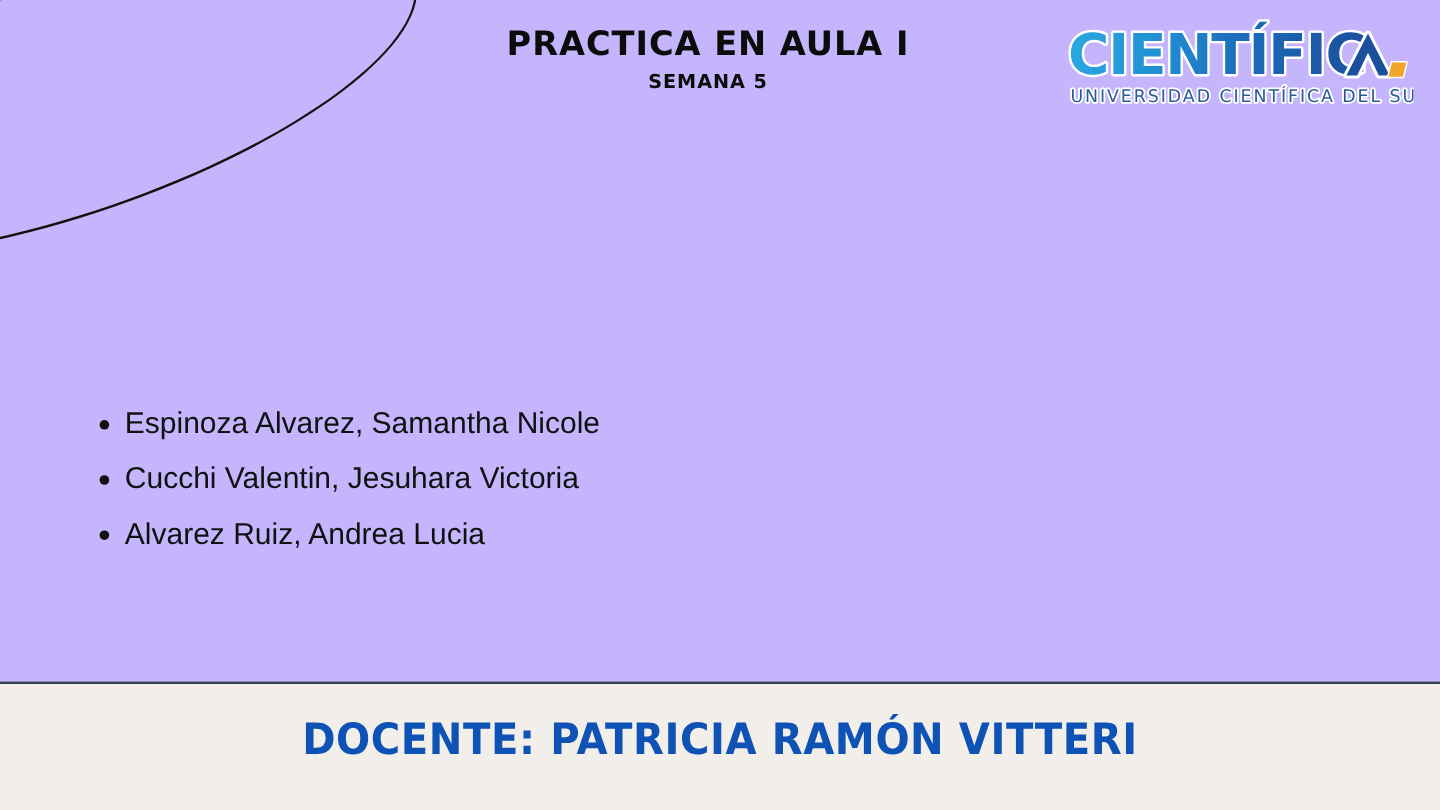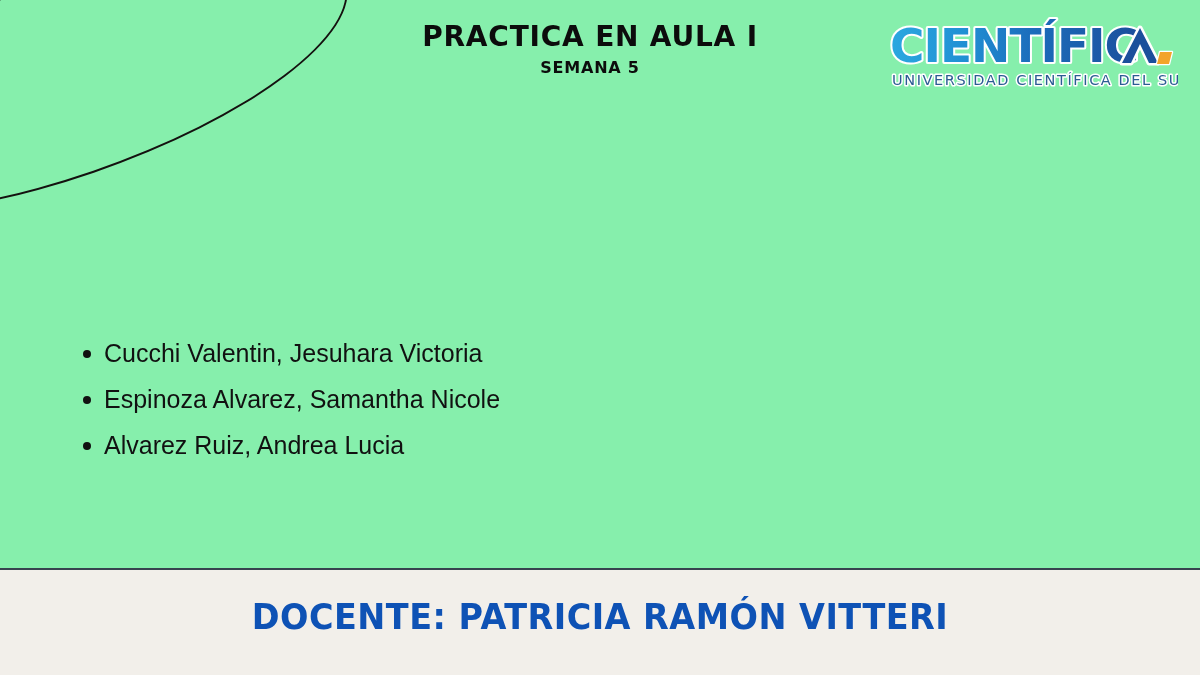--- a/index.html
+++ b/index.html
@@ -6,21 +6,21 @@
     margin: 0;
     padding: 0;
     background: #ffffff;
   }
 
   #slide {
     position: relative;
     width: 1200px;
     height: 675px;
     overflow: hidden;
-    background: #86efac;
+    background: #c4b5fd;
     font-family: "Liberation Sans", sans-serif;
   }
 
   
   .deco-ellipse {
     position: absolute;
     left: -238px;
     top: -18px;
     width: 600px;
     height: 196px;
@@ -230,22 +230,22 @@
           <text x="4" y="71" font-family="DejaVu Sans, sans-serif" font-size="14.5" font-weight="400" letter-spacing="1.6" stroke="#ffffff" stroke-width="3" stroke-linejoin="round" fill="none">UNIVERSIDAD CIENTÍFICA DEL SUR</text>
           <text x="4" y="71" font-family="DejaVu Sans, sans-serif" font-size="14.5" font-weight="400" letter-spacing="1.6" fill="#2b5c93">UNIVERSIDAD CIENTÍFICA DEL SUR</text>
         </g>
       </svg>
     </div>
   </div>
 
 
   <div class="body-area">
     <ul class="author-list">
+      <li class="author-item">Espinoza Alvarez, Samantha Nicole</li>
       <li class="author-item">Cucchi Valentin, Jesuhara Victoria</li>
-      <li class="author-item">Espinoza Alvarez, Samantha Nicole</li>
       <li class="author-item">Alvarez Ruiz, Andrea Lucia</li>
     </ul>
   </div>
 
   <div class="divider"></div>
 
   <div class="footer">
     <div class="footer-text">DOCENTE: PATRICIA RAMÓN VITTERI</div>
   </div>
 

